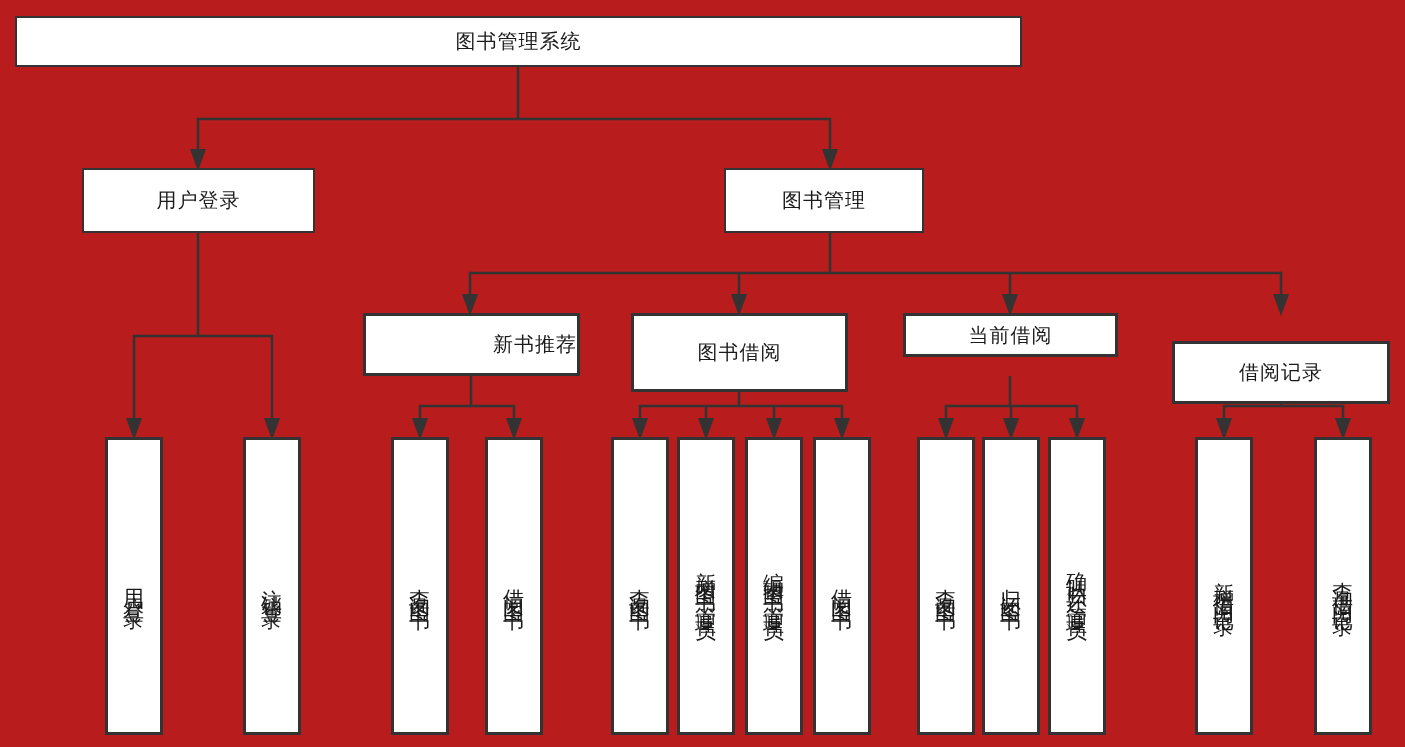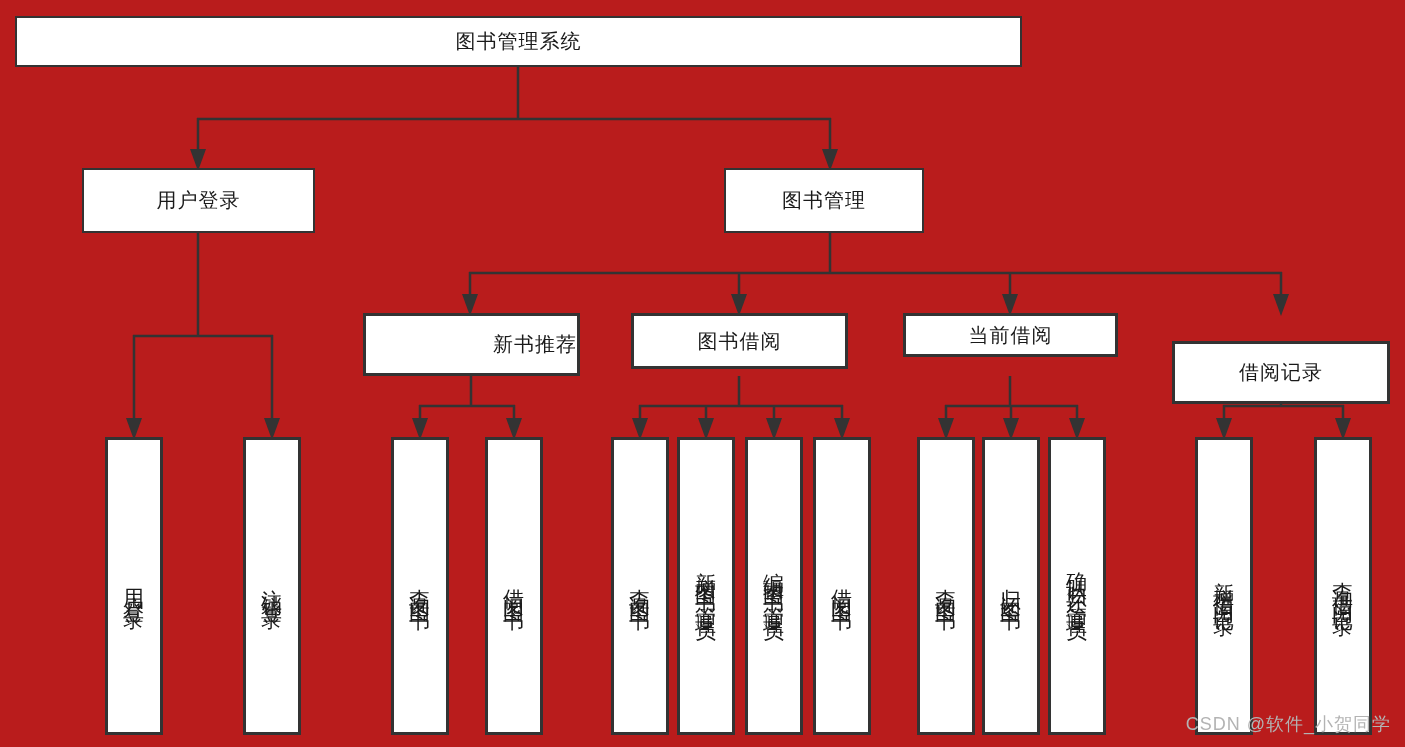--- a/index.html
+++ b/index.html
@@ -32,21 +32,21 @@
     text-orientation:mixed;
     font-size:21px;
     letter-spacing:7px;
     line-height:1.1;
   }
   
   #n-root{left:15px;top:16px;width:1007px;height:51px;}
   #n-userlogin{left:82px;top:168px;width:233px;height:65px;}
   #n-bookmgmt{left:712px;top:168px;width:200px;height:65px;margin-left:12px;}
   #n-newbook{left:363px;top:313px;width:217px;height:63px;justify-content:flex-end;}
-  #n-bookborrow{left:631px;top:313px;width:217px;height:56px;text-align:right;}
+  #n-bookborrow{left:631px;top:313px;width:217px;height:79px;text-align:right;}
   #n-currentborrow{left:903px;top:313px;width:215px;height:44px;}
   #n-records{left:1172px;top:313px;width:218px;height:63px;margin-top:28px;}
   #lf-1{left:105px;}  #lf-2{left:243px;}
   #lf-3{left:391px;}  #lf-4{left:485px;}
   #lf-5{left:611px;}  #lf-6{left:677px;}  #lf-7{left:745px;}  #lf-8{left:813px;}
   #lf-9{left:917px;}  #lf-10{left:982px;} #lf-11{left:1048px;}
   #lf-12{left:1195px;}#lf-13{left:1314px;}
   #connectors{position:absolute;left:0;top:0;width:1405px;height:747px;pointer-events:none;}
   #watermark{
     position:absolute;right:14px;bottom:11px;
@@ -159,14 +159,13 @@
     <span>确认归还（管理员）</span>
   </div>
 
   <div class="node leaf" id="lf-12">
     <span>新增借阅记录</span>
   </div>
   <div class="node leaf" id="lf-13">
     <span>查询借阅记录</span>
   </div>
 
-  <div id="watermark">CSDN @软件_小贺同学</div>
 </div>
 
 </body></html>

